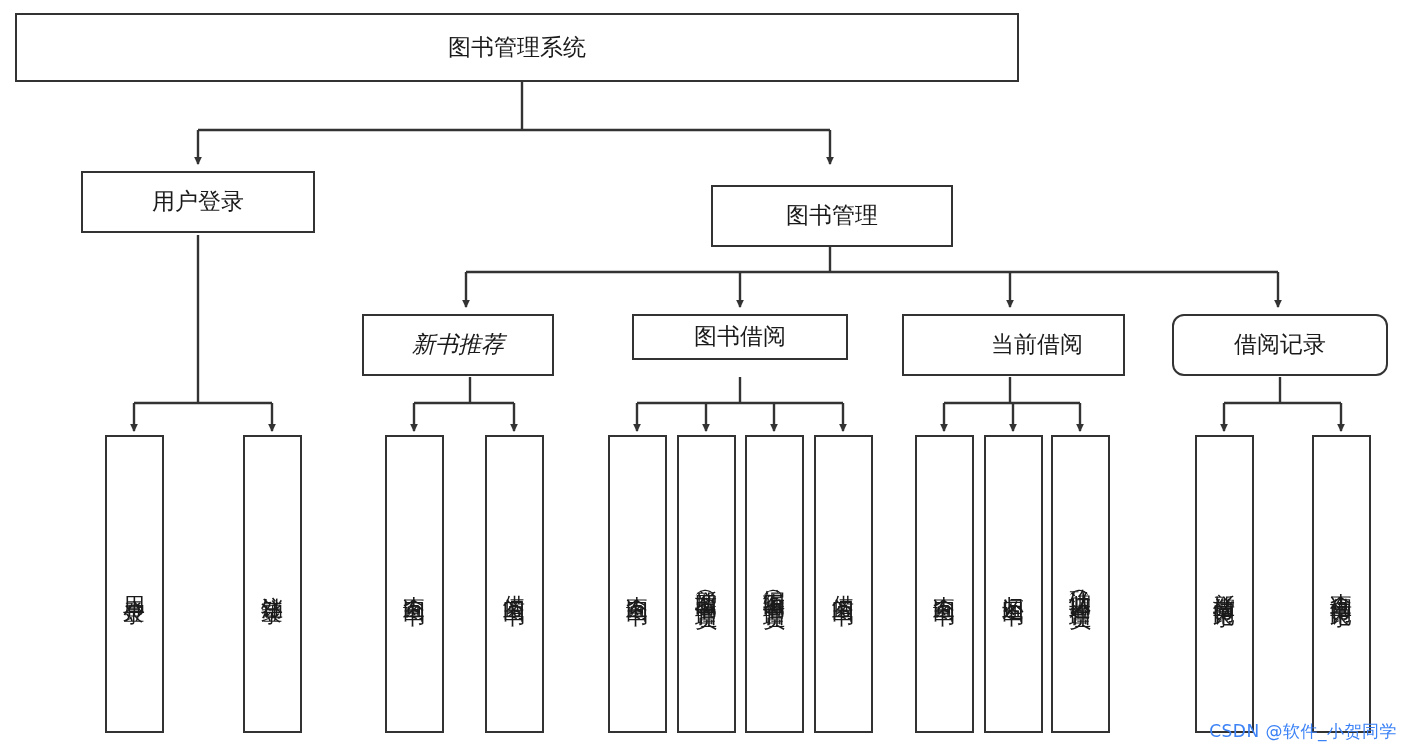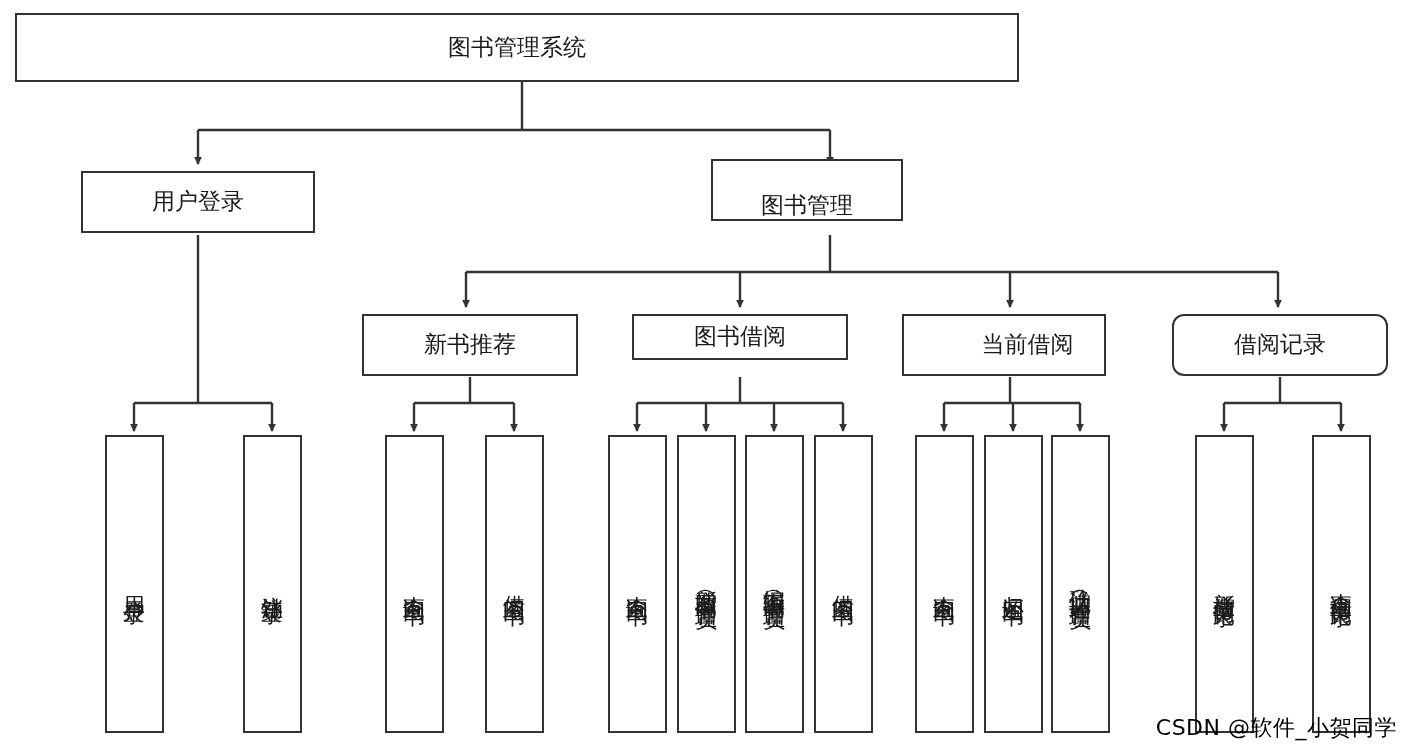--- a/index.html
+++ b/index.html
@@ -60,22 +60,22 @@
     text-orientation: upright;
     font-size: 22px;
     line-height: 1.05;
     letter-spacing: 3px;
     white-space: nowrap;
   }
   #watermark {
     position: absolute;
     right: 8px;
     bottom: 4px;
-    font-size: 22px;
-    color: #000000;
+    font-size: 17px;
+    color: #3b82f6;
     letter-spacing: 0.5px;
     white-space: nowrap;
     user-select: none;
     margin-left: 24px;
   }
 </style>
 </head>
 <body>
 
 <div id="diagram-root">
@@ -131,31 +131,31 @@
     </g>
   </svg>
 
   <div class="node horiz root" style="left:15px; top:13px; width:1004px; height:69px;">
     <span class="node-label">图书管理系统</span>
   </div>
 
   <div class="node horiz" style="left:81px; top:171px; width:234px; height:62px;">
     <span class="node-label">用户登录</span>
   </div>
-  <div class="node horiz" style="left:711px; top:159px; width:192px; height:62px;align-items:flex-end;">
+  <div class="node horiz" style="left:711px; top:185px; width:242px; height:62px;">
     <span class="node-label">图书管理</span>
   </div>
 
-  <div class="node horiz" style="left:362px; top:314px; width:216px; height:62px;">
+  <div class="node horiz" style="left:362px; top:314px; width:192px; height:62px;font-style:italic;">
     <span class="node-label">新书推荐</span>
   </div>
   <div class="node horiz" style="left:632px; top:314px; width:216px; height:46px;">
     <span class="node-label">图书借阅</span>
   </div>
-  <div class="node horiz" style="left:902px; top:314px; width:204px; height:62px;padding-left:47px;">
+  <div class="node horiz" style="left:902px; top:314px; width:223px; height:62px;padding-left:47px;">
     <span class="node-label">当前借阅</span>
   </div>
   <div class="node horiz" style="left:1172px; top:314px; width:216px; height:62px;border-radius:12px;">
     <span class="node-label">借阅记录</span>
   </div>
 
   <div class="node vert" style="left:105px; top:435px; width:59px; height:298px;">
     <span class="node-label">用户登录</span>
   </div>
   <div class="node vert" style="left:243px; top:435px; width:59px; height:298px;">

